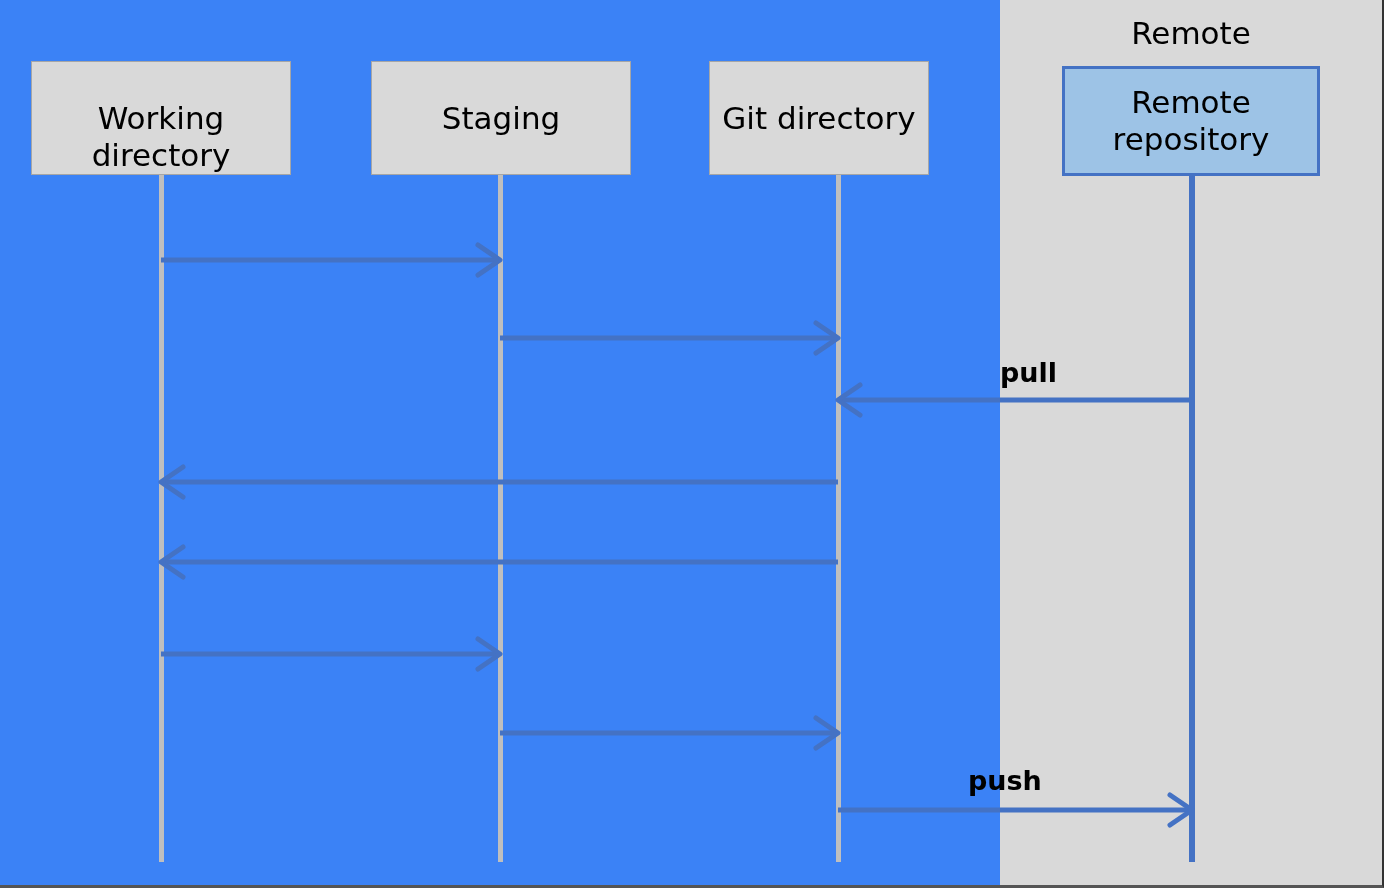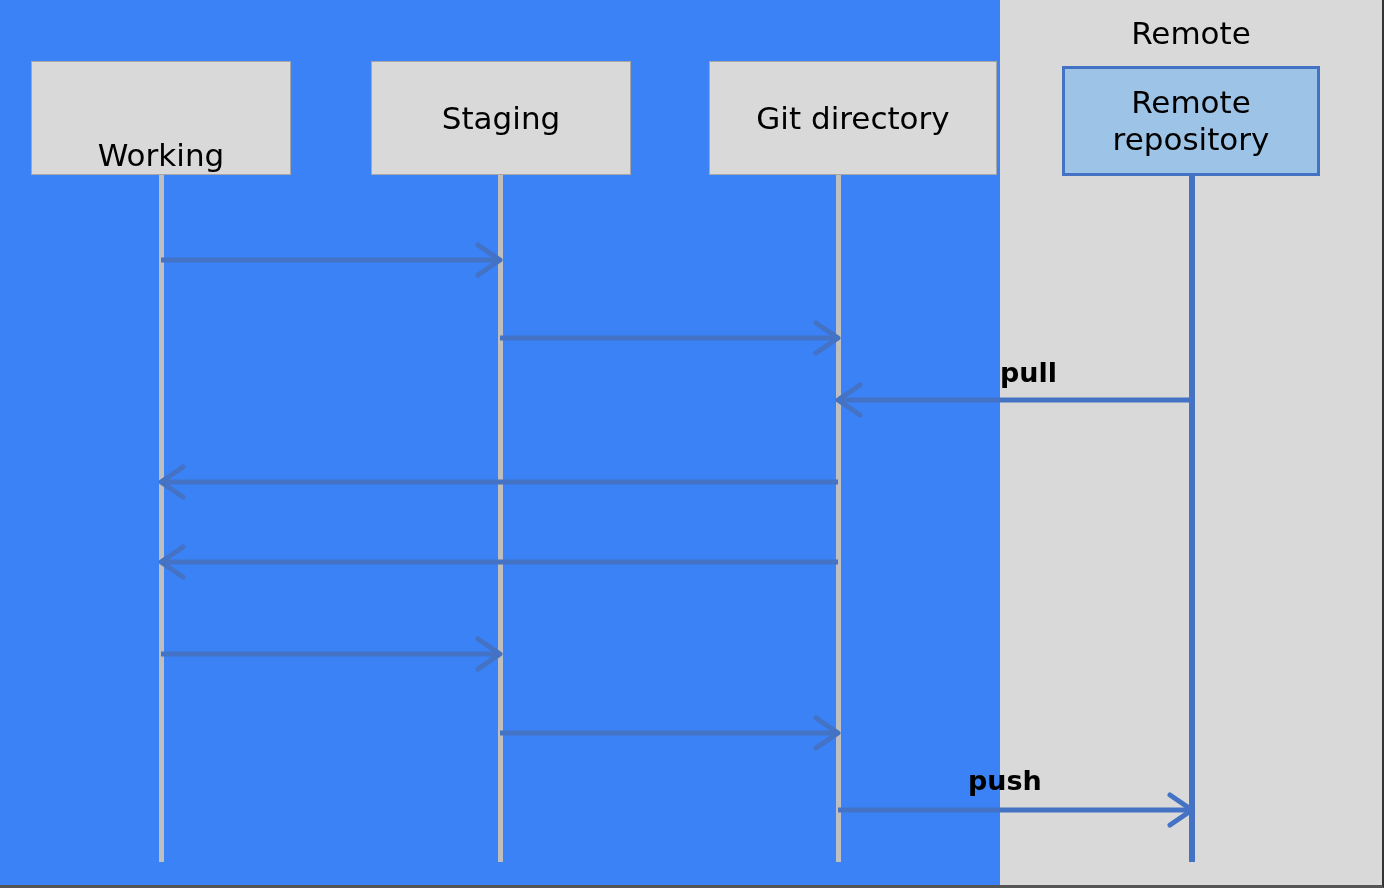--- a/index.html
+++ b/index.html
@@ -108,28 +108,29 @@
       <div class="lifeline" style="left: 159px; top: 175px; height: 687px;"></div>
       <div class="lifeline" style="left: 498px; top: 175px; height: 687px;"></div>
       <div class="lifeline" style="left: 836px; top: 175px; height: 687px;"></div>
       <div class="lifeline remote-lifeline" style="left: 1189px; top: 176px; height: 686px;"></div>
     </div>
 
   <div id="participants-layer">
       <div class="participant" style="left: 31px; top: 61px; width: 260px; height: 114px; align-items: flex-end;">
         <span class="plabel">
           <div>Working</div>
+          <div>directory</div>
         </span>
       </div>
       <div class="participant" style="left: 371px; top: 61px; width: 260px; height: 114px; align-items: center;">
         <span class="plabel">
           <div>Staging</div>
         </span>
       </div>
-      <div class="participant" style="left: 709px; top: 61px; width: 288px; height: 114px;">
+      <div class="participant" style="left: 709px; top: 61px; width: 220px; height: 114px;">
         <span class="plabel">Git directory</span>
       </div>
       <div class="participant remote-box" style="left: 1062px; top: 66px; width: 258px; height: 110px;">
         <span class="plabel">
           <div>Remote</div>
           <div>repository</div>
         </span>
       </div>
     </div>
 

